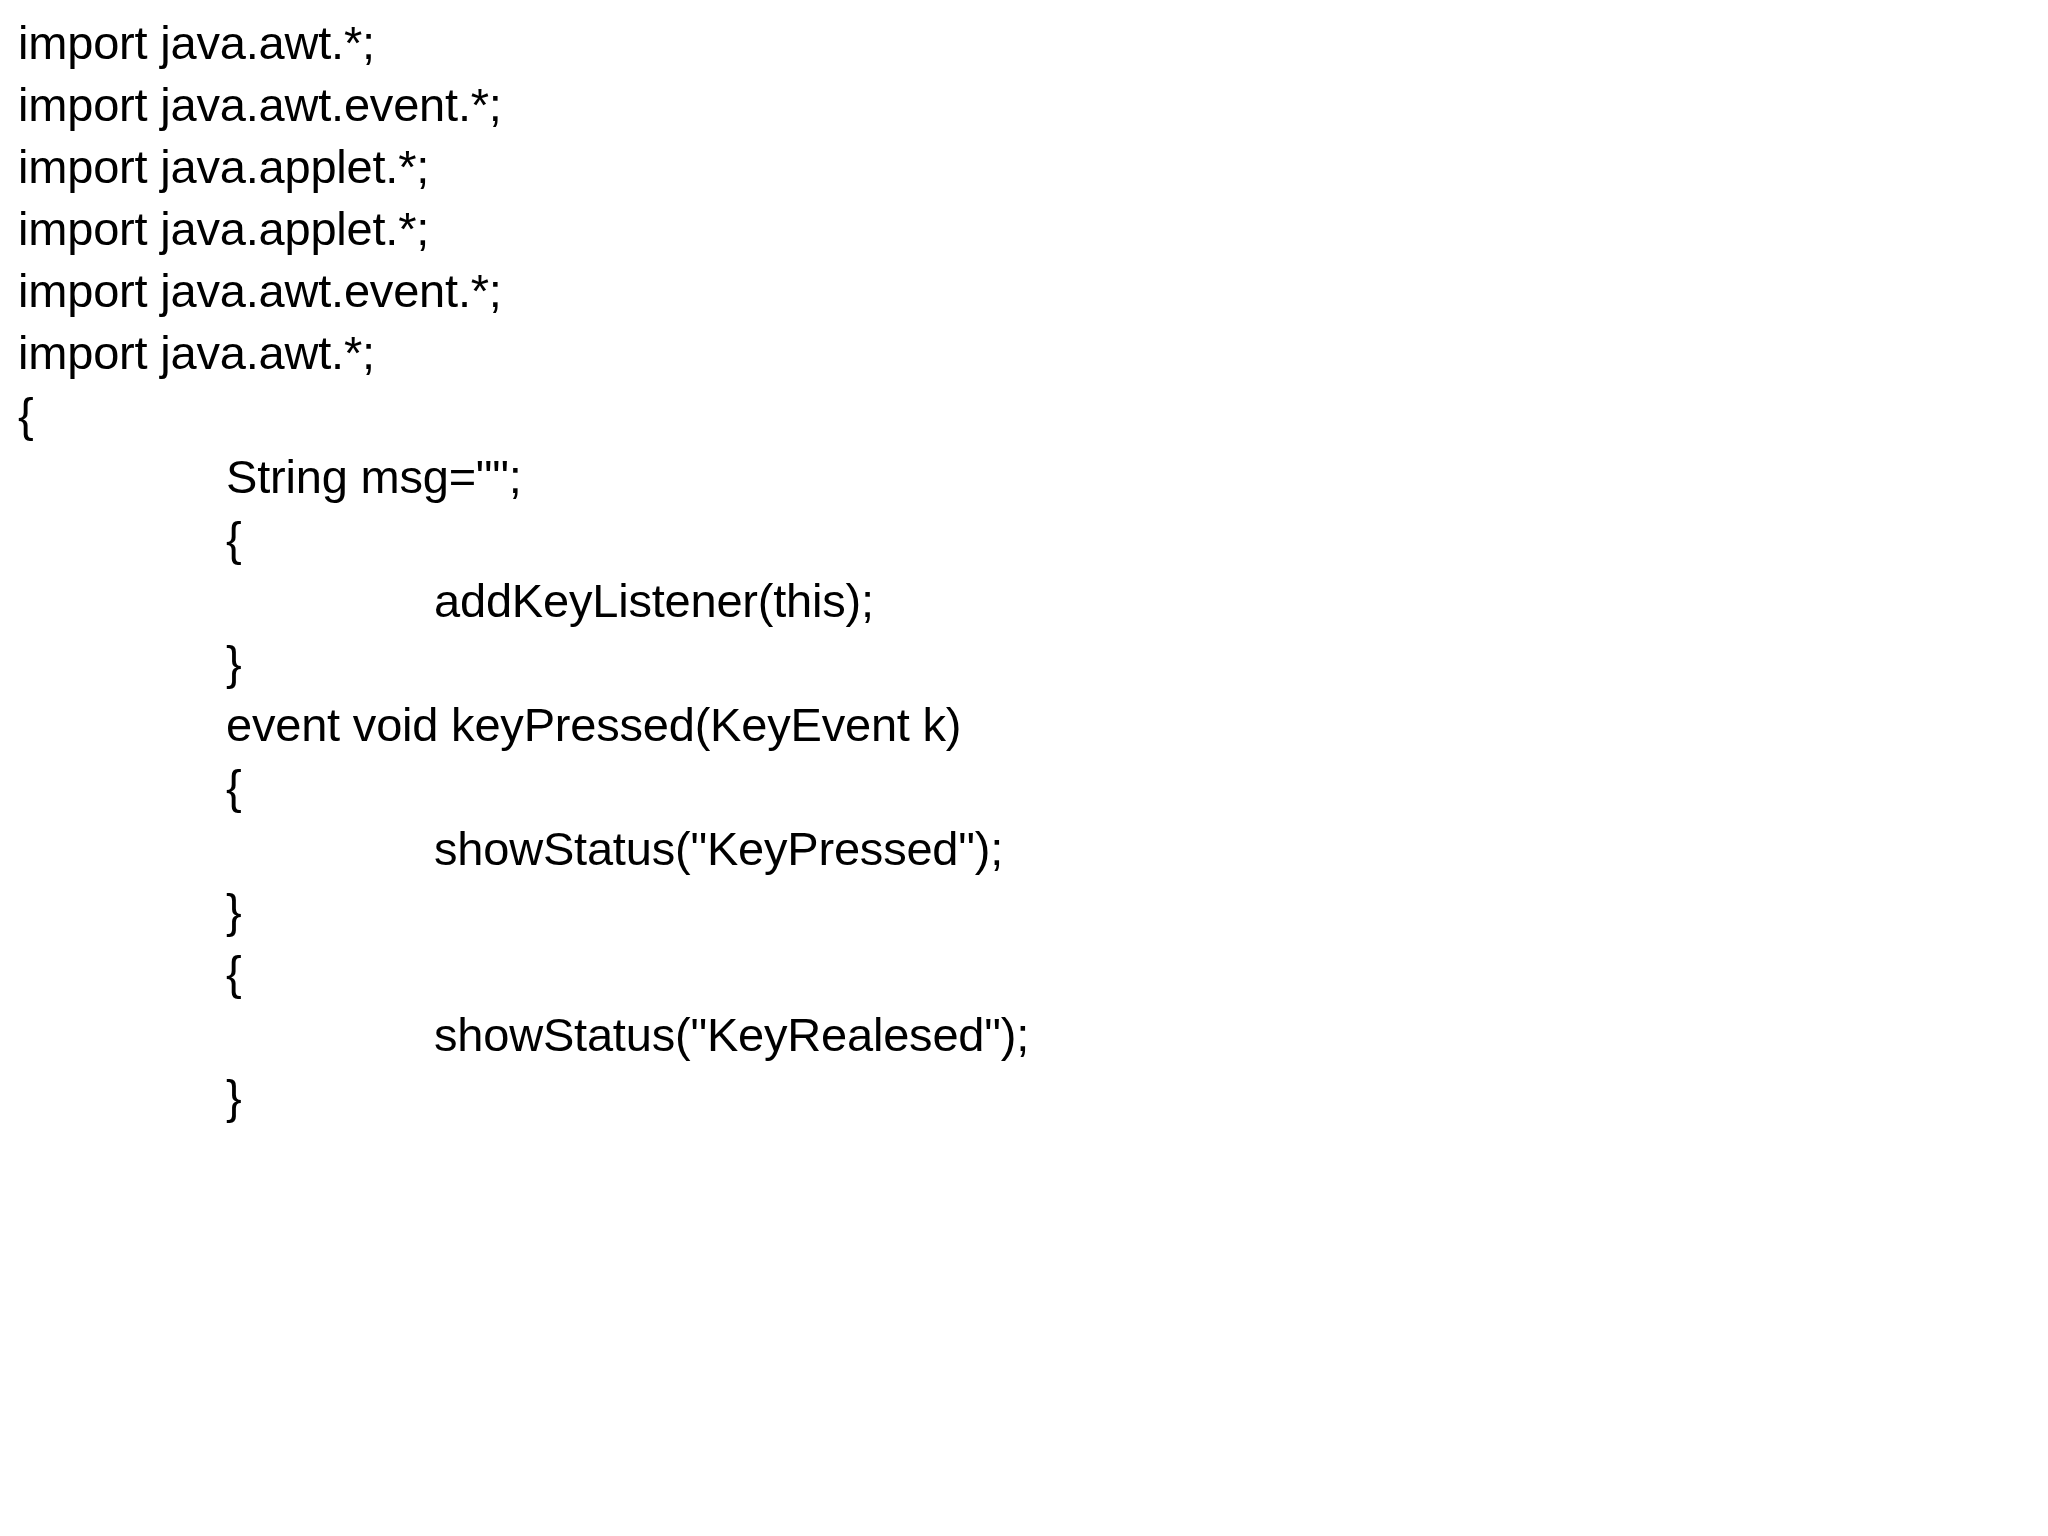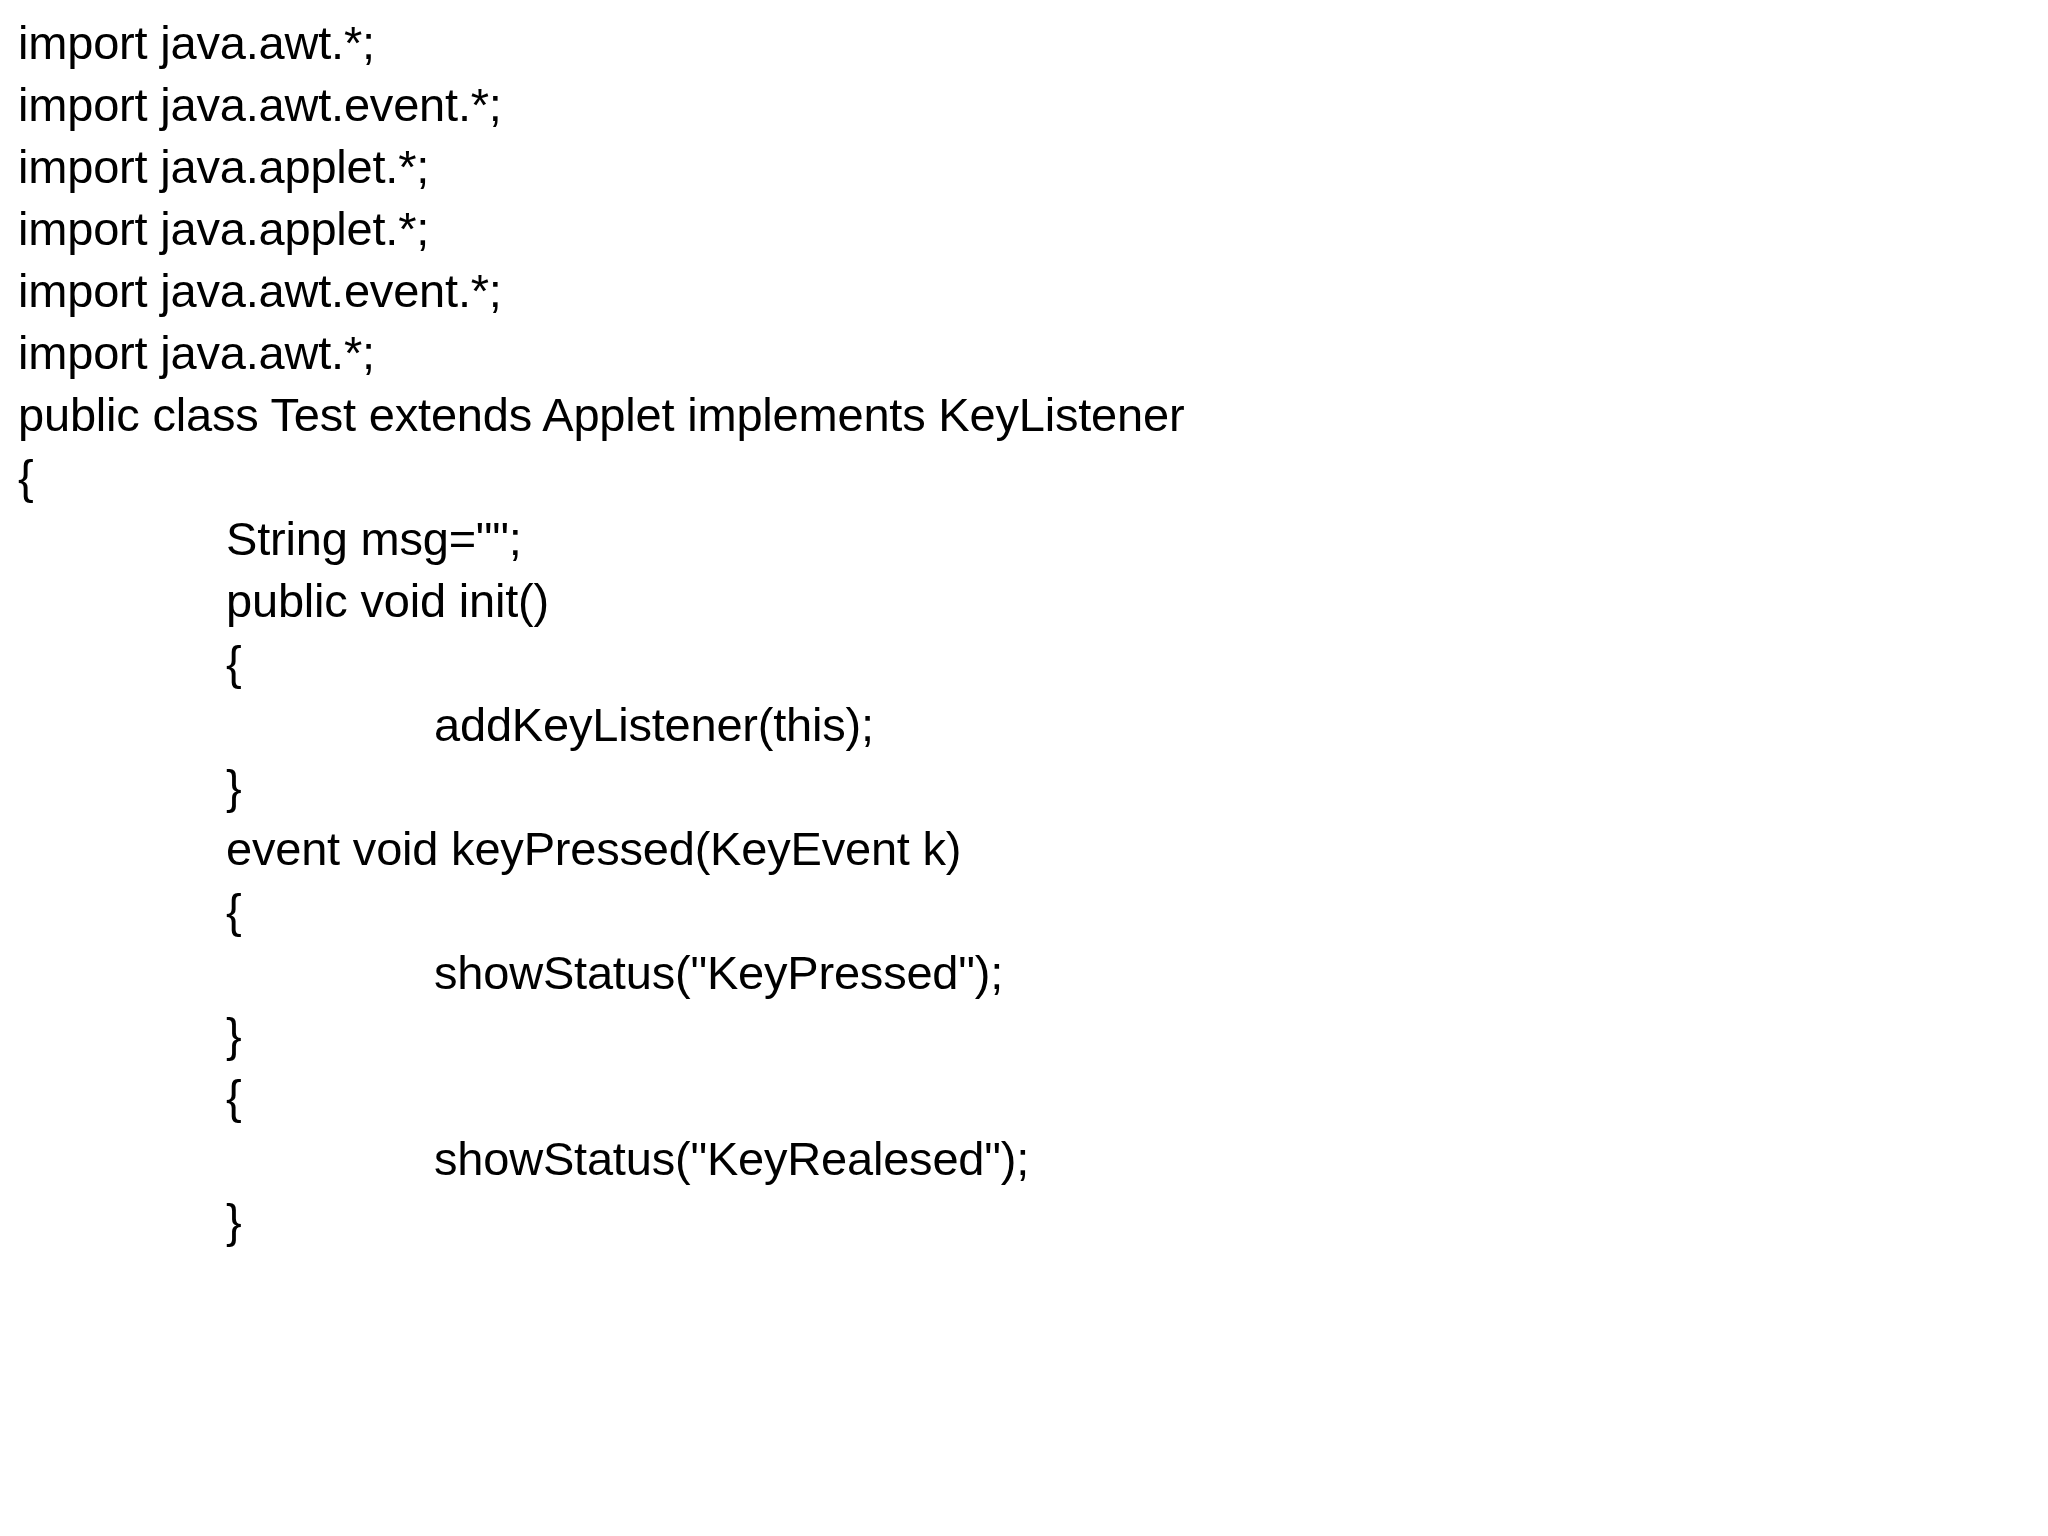--- a/index.html
+++ b/index.html
@@ -45,24 +45,22 @@
 <body>
 
 <div id="slide">
   <div id="code-block">
       <span class="code-line indent-0">import java.awt.*;</span>
       <span class="code-line indent-0">import java.awt.event.*;</span>
       <span class="code-line indent-0">import java.applet.*;</span>
       <span class="code-line indent-0">import java.applet.*;</span>
       <span class="code-line indent-0">import java.awt.event.*;</span>
       <span class="code-line indent-0">import java.awt.*;</span>
-      <span class="code-line indent-0">public class Test extends Applet implements KeyListener</span>
       <span class="code-line indent-0">{</span>
       <span class="code-line indent-1">String msg="";</span>
-      <span class="code-line indent-1">public void init()</span>
       <span class="code-line indent-1">{</span>
       <span class="code-line indent-2">addKeyListener(this);</span>
       <span class="code-line indent-1">}</span>
       <span class="code-line indent-1">event void keyPressed(KeyEvent k)</span>
       <span class="code-line indent-1">{</span>
       <span class="code-line indent-2">showStatus("KeyPressed");</span>
       <span class="code-line indent-1">}</span>
       <span class="code-line indent-1">{</span>
       <span class="code-line indent-2">showStatus("KeyRealesed");</span>
       <span class="code-line indent-1">}</span>

